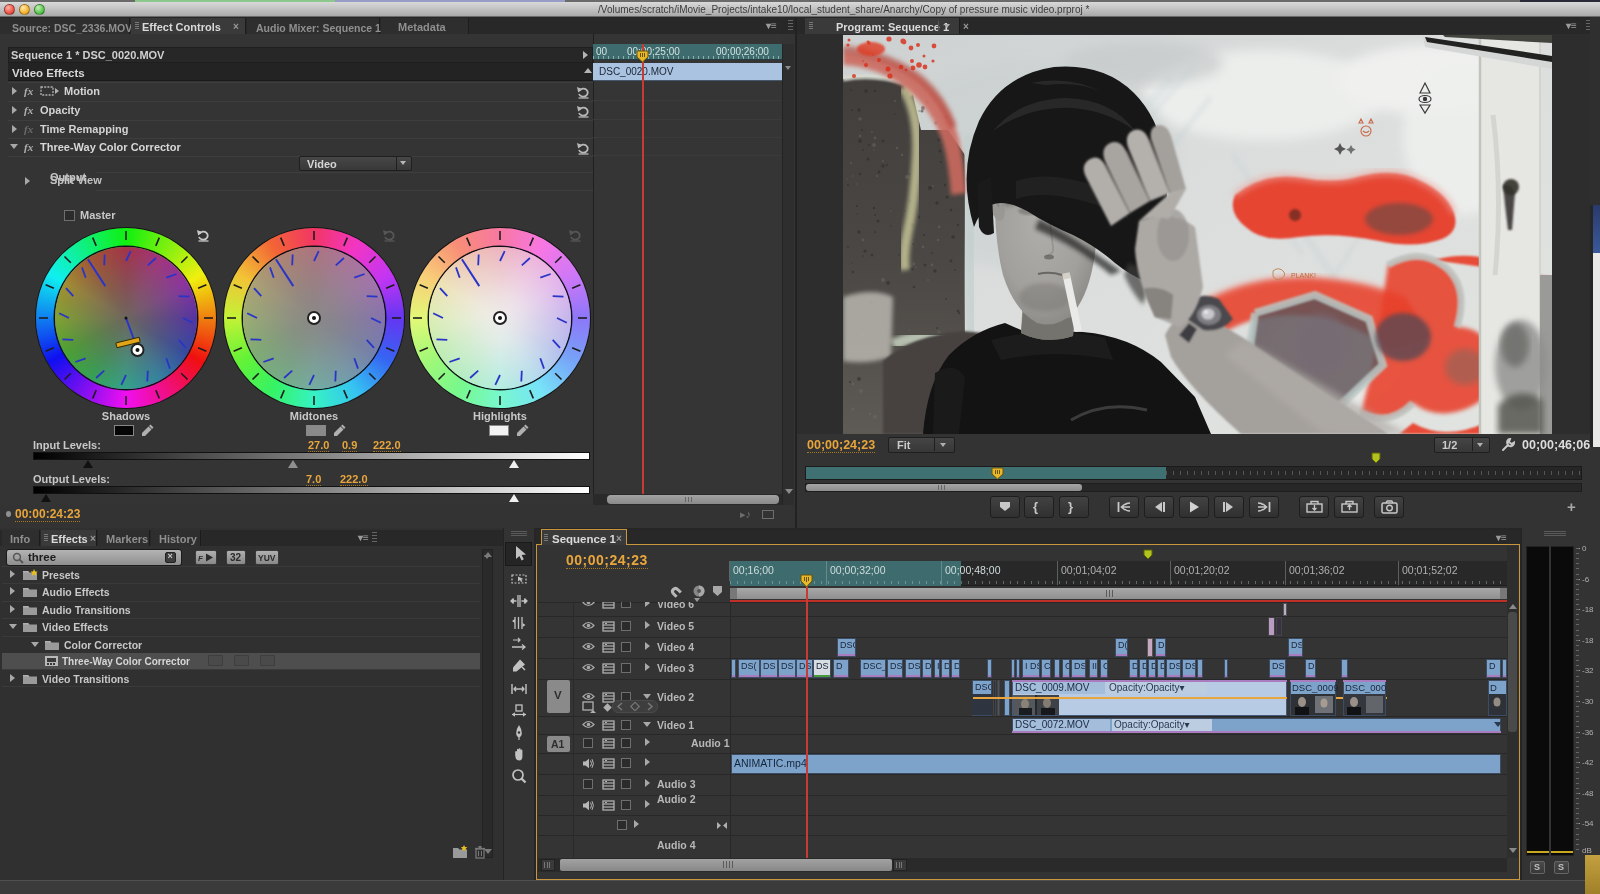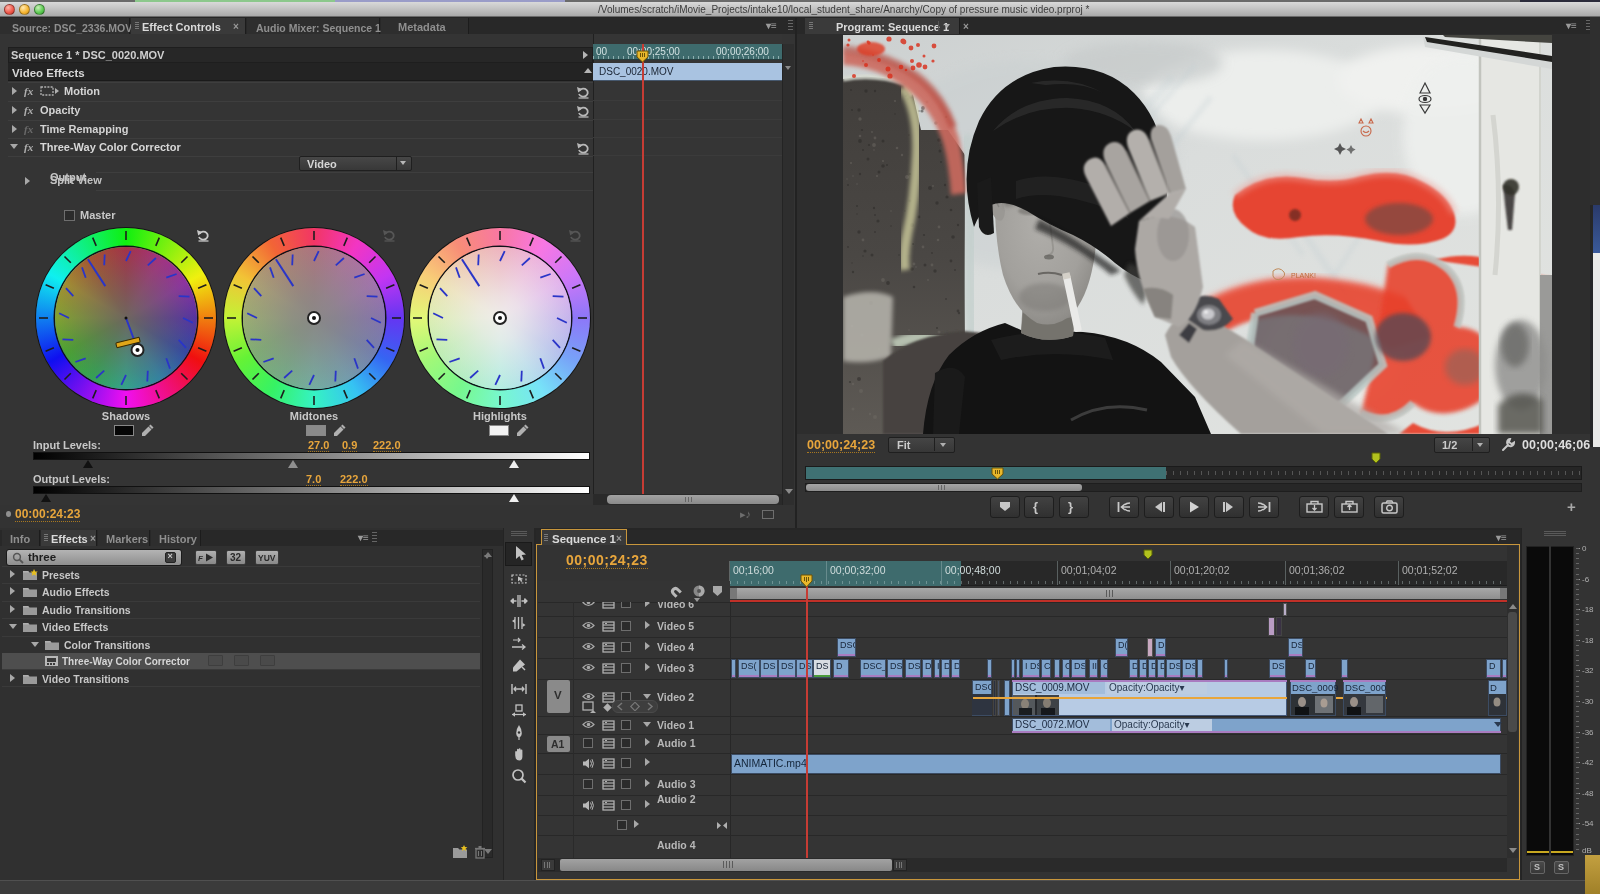--- a/index.html
+++ b/index.html
@@ -745,21 +745,21 @@
     <path d="M1 2 L6 2 L7.5 3.5 L15 3.5 L15 11 L1 11 Z" fill="#9a9a9a"></path>
     <path d="M1 2 L6 2 L7.5 3.5 L1 3.5 Z" fill="#b0b0b0"></path>
   </svg>
 <div style="position:absolute;left:42px;top:621px;font:bold 10.5px 'Liberation Sans',sans-serif;color:#c8c8c8;white-space:nowrap;">Video Effects</div>
 <div style="position:absolute;left:2px;top:636px;width:478px;height:1px;background:#3a3a3a"></div>
 <div style="position:absolute;left:31px;top:642px;width:0;height:0;border-top:5px solid #a8a8a8;border-left:4px solid transparent;border-right:4px solid transparent"></div>
 <svg style="position:absolute;left:44px;top:639px" width="16" height="12" viewBox="0 0 16 12">
     <path d="M1 2 L6 2 L7.5 3.5 L15 3.5 L15 11 L1 11 Z" fill="#9a9a9a"></path>
     <path d="M1 2 L6 2 L7.5 3.5 L1 3.5 Z" fill="#b0b0b0"></path>
   </svg>
-<div style="position:absolute;left:64px;top:639px;font:bold 10.5px 'Liberation Sans',sans-serif;color:#c8c8c8;white-space:nowrap;">Color Transitions</div>
+<div style="position:absolute;left:64px;top:639px;font:bold 10.5px 'Liberation Sans',sans-serif;color:#c8c8c8;white-space:nowrap;">Color Corrector</div>
 <div style="position:absolute;left:2px;top:653px;width:478px;height:16px;background:#4e4e4e"></div>
 <svg style="position:absolute;left:44px;top:655px" width="15" height="12" viewBox="0 0 15 12">
     <rect x="1" y="1" width="13" height="10" fill="#b8b8b8"></rect>
     <rect x="3" y="3" width="9" height="4" fill="#3a3a3a"></rect>
     <rect x="3" y="8" width="2" height="2" fill="#3a3a3a"></rect>
     <rect x="6" y="8" width="2" height="2" fill="#3a3a3a"></rect>
     <rect x="9" y="8" width="2" height="2" fill="#3a3a3a"></rect>
   </svg>
 <div style="position:absolute;left:62px;top:656px;font:bold 10px 'Liberation Sans',sans-serif;color:#d6d6d6;white-space:nowrap;">Three-Way Color Corrector</div>
 <div style="position:absolute;left:208px;top:655px;width:15px;height:11px;background:#4a4a4a;border:1px solid #3e3e3e;border-radius:1px"></div>
@@ -975,21 +975,21 @@
 <div style="position:absolute;left:657px;top:719px;font:bold 10.5px 'Liberation Sans',sans-serif;color:#b8b8b8;white-space:nowrap;">Video 1</div>
 <div style="position:absolute;left:583px;top:738px;width:10px;height:10px;background:#2b2b2b;border:1px solid #6e6e6e;"></div>
 <svg style="position:absolute;left:602px;top:738px" width="13" height="11" viewBox="0 0 13 11">
     <rect x="1" y="1" width="11" height="9" fill="none" stroke="#b0b0b0" stroke-width="1.3"></rect>
     <line x1="1" y1="4" x2="12" y2="4" stroke="#b0b0b0" stroke-width="1.2"></line>
     <line x1="1" y1="7" x2="12" y2="7" stroke="#b0b0b0" stroke-width="1.2"></line>
     <path d="M3 2.5 L5 2.5" stroke="#b0b0b0" stroke-width="1"></path>
   </svg>
 <div style="position:absolute;left:621px;top:738px;width:10px;height:10px;background:#2b2b2b;border:1px solid #6e6e6e;"></div>
 <div style="position:absolute;left:645px;top:738px;width:0;height:0;border-left:5px solid #a8a8a8;border-top:4px solid transparent;border-bottom:4px solid transparent"></div>
-<div style="position:absolute;left:657px;top:737px;font:bold 10.5px 'Liberation Sans',sans-serif;color:#b8b8b8;white-space:nowrap;">Audio 1</div>
+<div style="position:absolute;left:691px;top:737px;font:bold 10.5px 'Liberation Sans',sans-serif;color:#b8b8b8;white-space:nowrap;">Audio 1</div>
 <svg style="position:absolute;left:582px;top:758px" width="13" height="11" viewBox="0 0 13 11">
     <path d="M1 3.5 L3.5 3.5 L7 0.8 L7 10.2 L3.5 7.5 L1 7.5 Z" fill="#b8b8b8"></path>
     <path d="M8.5 2.5 Q10.5 5.5 8.5 8.5 M10 1.2 Q12.8 5.5 10 9.8" stroke="#b8b8b8" stroke-width="1" fill="none"></path>
   </svg>
 <svg style="position:absolute;left:602px;top:758px" width="13" height="11" viewBox="0 0 13 11">
     <rect x="1" y="1" width="11" height="9" fill="none" stroke="#b0b0b0" stroke-width="1.3"></rect>
     <line x1="1" y1="4" x2="12" y2="4" stroke="#b0b0b0" stroke-width="1.2"></line>
     <line x1="1" y1="7" x2="12" y2="7" stroke="#b0b0b0" stroke-width="1.2"></line>
     <path d="M3 2.5 L5 2.5" stroke="#b0b0b0" stroke-width="1"></path>
   </svg>

